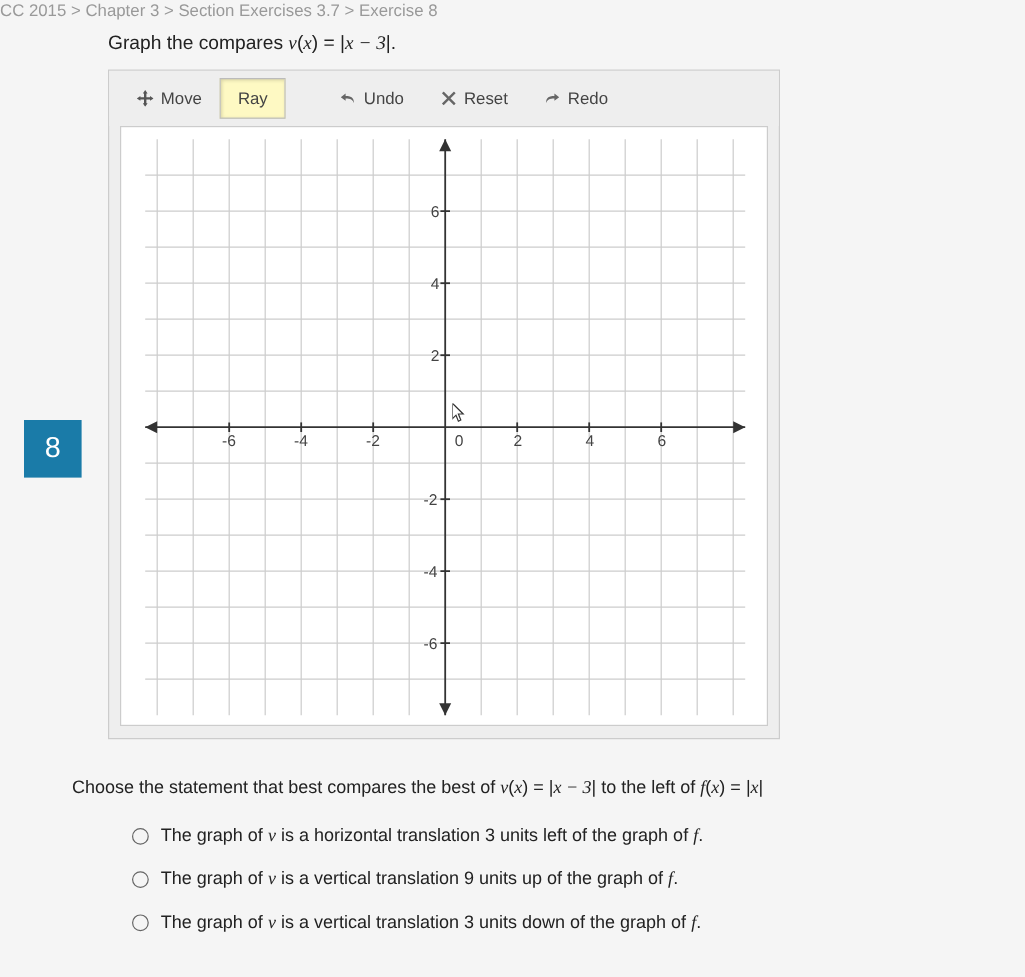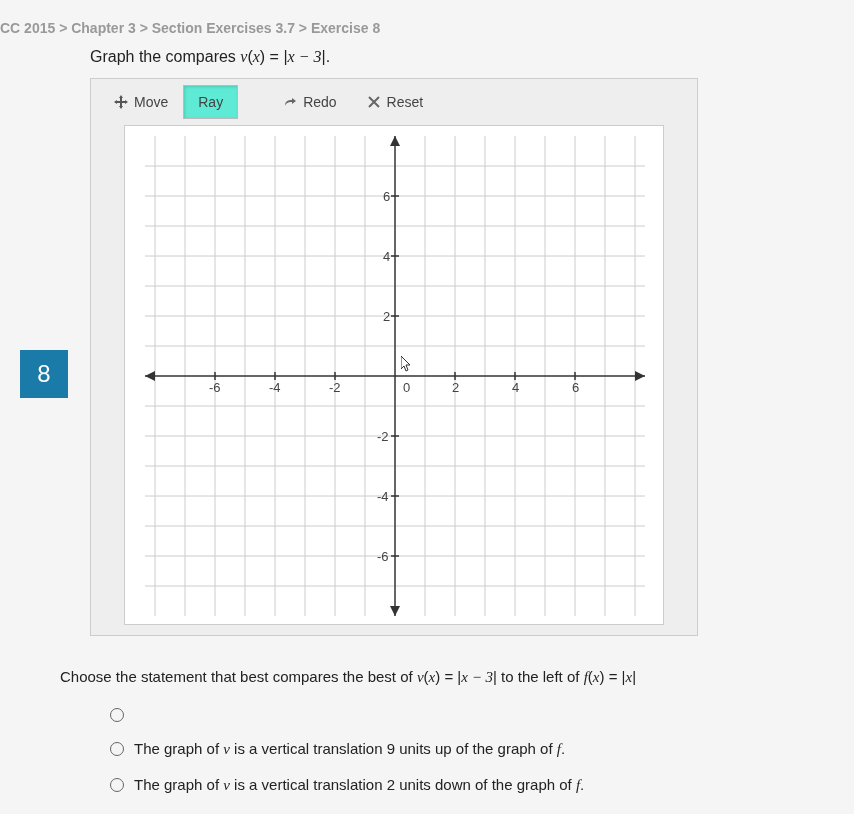--- a/index.html
+++ b/index.html
@@ -7,22 +7,22 @@
       font-family: Arial, Helvetica, sans-serif;
       background: #f5f5f5;
       width: 854px;
       height: 814px;
       overflow: hidden;
       position: relative;
     }
     .breadcrumb {
       color: #999;
       font-size: 14px;
-      padding: 20px 0 4px 0;
-      font-weight: 700;
+      padding: 0 0 4px 0;
+      font-weight: 400;
     }
     .prompt {
       color: #222;
       font-size: 16px;
       padding: 8px 0 12px 90px;
     }
     .prompt .mathvar { font-style: italic; font-family: 'Times New Roman', serif; }
     .exercise-num {
       position: absolute;
       left: 20px;
@@ -32,21 +32,21 @@
       background: #1a7ba8;
       color: #fff;
       font-size: 24px;
       font-weight: 500;
       display: flex;
       align-items: center;
       justify-content: center;
     }
     .graph-panel {
       margin-left: 90px;
-      width: 608px;
+      width: 560px;
       background: #eee;
       border: 1px solid #ccc;
       position: relative;
     }
     .toolbar {
       display: flex;
       align-items: center;
       gap: 0;
       padding: 6px 8px;
       background: #eee;
@@ -55,21 +55,21 @@
       display: flex;
       align-items: center;
       gap: 6px;
       padding: 8px 14px;
       font-size: 14px;
       color: #444;
       cursor: pointer;
       border: 1px solid transparent;
     }
     .tool-btn.active {
-      background: #5eead4;
+      background: #fef9c3;
       border: 1px solid #bbb;
       box-shadow: inset 1px 1px 3px rgba(0,0,0,0.15);
     }
     .tool-btn .icon { width: 14px; height: 14px; display: inline-flex; align-items:center; justify-content:center;}
     .plot-area {
       width: 540px;
       height: 500px;
       margin: 0 auto 10px auto;
       background: #fff;
       border: 1px solid #ccc;
@@ -132,32 +132,40 @@
       </span>
       <span>Move</span>
     </div>
     <div class="tool-btn active">
       <span>Ray</span>
     </div>
     <div style="width:30px"></div>
     <div class="tool-btn">
       <span class="icon">
         <svg width="14" height="12" viewBox="0 0 14 12">
-            <path d="M9 2 L13 5 L9 8 L9 6 C5 6 3 7 2 10 C2 5 5 4 9 4 Z" fill="#666"></path>
-          </svg>
-      </span>
-      <span>Redo</span>
+            <path d="M5 2 L1 5 L5 8 L5 6 C9 6 11 7 12 10 C12 5 9 4 5 4 Z" fill="#666"></path>
+          </svg>
+      </span>
+      <span>Undo</span>
     </div>
     <div class="tool-btn">
       <span class="icon">
         <svg width="12" height="12" viewBox="0 0 12 12">
             <path d="M1 1 L11 11 M11 1 L1 11" stroke="#666" stroke-width="2"></path>
           </svg>
       </span>
       <span>Reset</span>
+    </div>
+    <div class="tool-btn">
+      <span class="icon">
+        <svg width="14" height="12" viewBox="0 0 14 12">
+            <path d="M9 2 L13 5 L9 8 L9 6 C5 6 3 7 2 10 C2 5 5 4 9 4 Z" fill="#666"></path>
+          </svg>
+      </span>
+      <span>Redo</span>
     </div>
   </div>
 
   <div class="plot-area">
     <svg width="540" height="500" viewBox="0 0 540 500">
 
       <g>
 
         <line class="gridline" x1="30" y1="10" x2="30" y2="490"></line>
         <line class="gridline" x1="60" y1="10" x2="60" y2="490"></line>
@@ -238,26 +246,29 @@
   </div>
 </div>
 
 <div class="comparison">
   <span>Choose the statement that best compares the best of </span><span class="mathvar">v</span>(<span class="mathvar">x</span>)<span> = |</span><span class="mathvar">x − 3</span><span>|</span><span> to the left of </span><span class="mathvar">f</span>(<span class="mathvar">x</span>)<span> = |</span><span class="mathvar">x</span><span>|</span>
 </div>
 
 <div class="options">
   <div class="option">
     <div class="radio"></div>
+    <div>
+      <span>The graph of </span><span class="mathvar">v</span><span> is a horizontal translation 3 units left of the graph of </span><span class="mathvar">f</span><span>.</span>
+    </div>
   </div>
   <div class="option">
     <div class="radio"></div>
     <div>
       <span>The graph of </span><span class="mathvar">v</span><span> is a vertical translation 9 units up of the graph of </span><span class="mathvar">f</span><span>.</span>
     </div>
   </div>
   <div class="option">
     <div class="radio"></div>
     <div>
-      <span>The graph of </span><span class="mathvar">v</span><span> is a vertical translation 2 units down of the graph of </span><span class="mathvar">f</span><span>.</span>
+      <span>The graph of </span><span class="mathvar">v</span><span> is a vertical translation 3 units down of the graph of </span><span class="mathvar">f</span><span>.</span>
     </div>
   </div>
 </div>
 
 </body></html>

